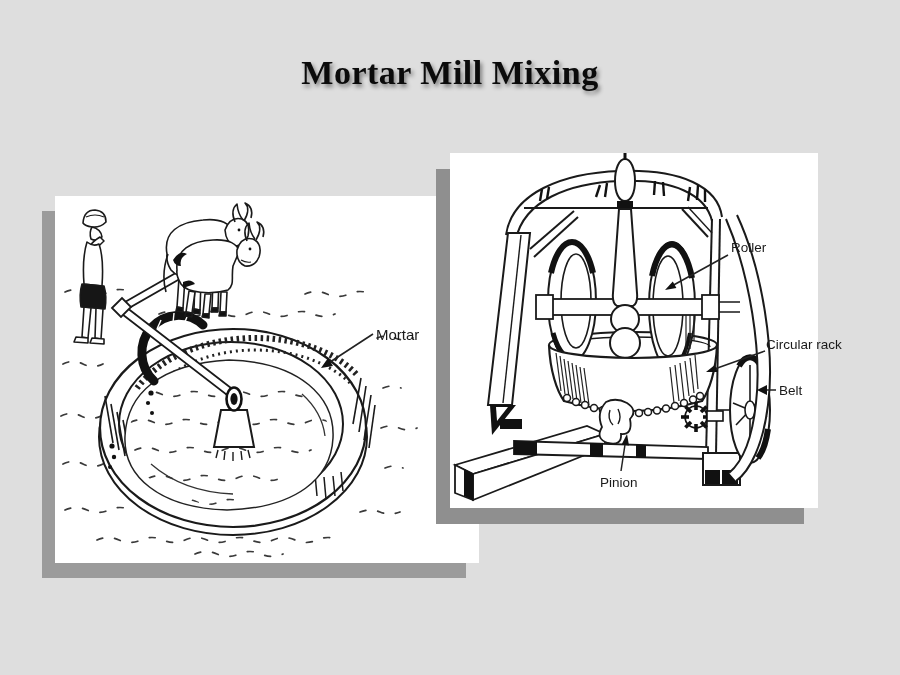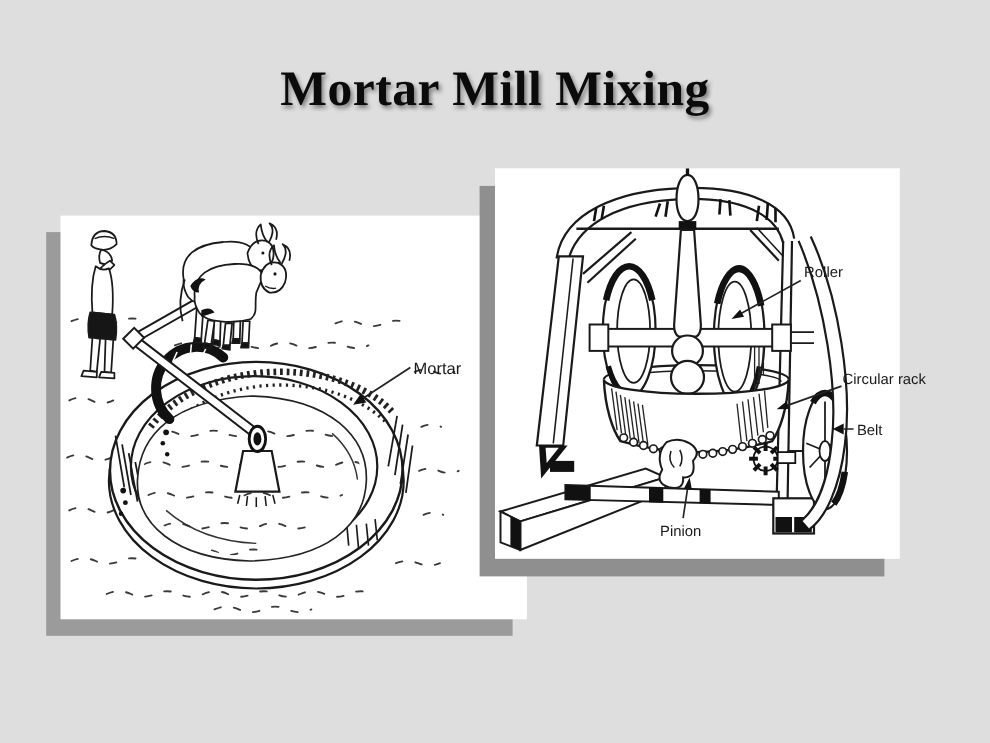--- a/index.html
+++ b/index.html
@@ -5,21 +5,21 @@
   html,body{margin:0;padding:0;}
   body{
     width:900px;height:675px;position:relative;overflow:hidden;
     background:#dedede;
     font-family:"Liberation Sans",sans-serif;
   }
   .title{
     position:absolute;left:0;right:0;top:54px;margin:0;
     text-align:center;
     font-family:"Liberation Serif",serif;
-    font-weight:bold;font-size:45px;letter-spacing:.5px;
+    font-weight:bold;font-size:34px;letter-spacing:.5px;
     color:#0b0b0b;
     text-shadow:2px 3px 4px rgba(0,0,0,.45);
   }
   .panel{position:absolute;background:#ffffff;}
   .panel.left{
     left:55px;top:196px;width:424px;height:367px;
     box-shadow:-13px 15px 0 #9b9b9b;
   }
   .panel.right{
     left:450px;top:153px;width:368px;height:355px;

